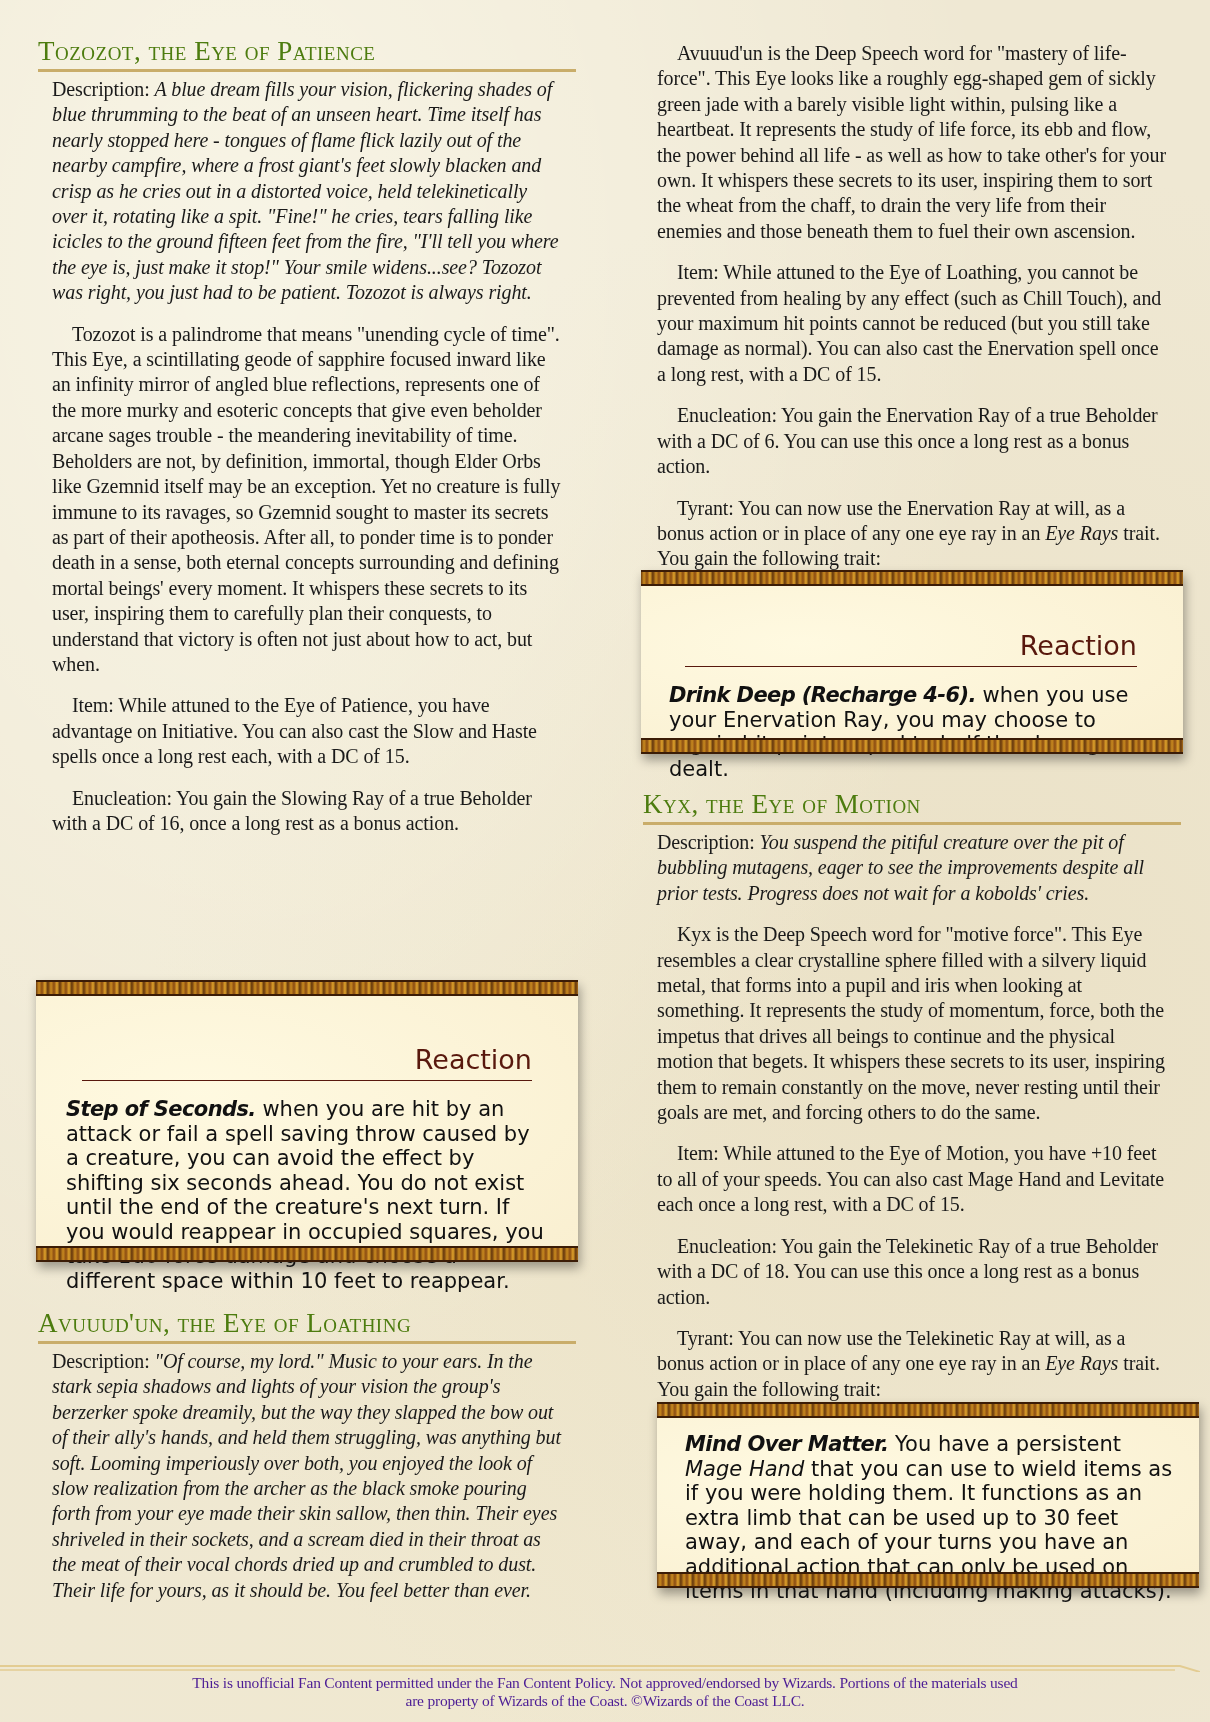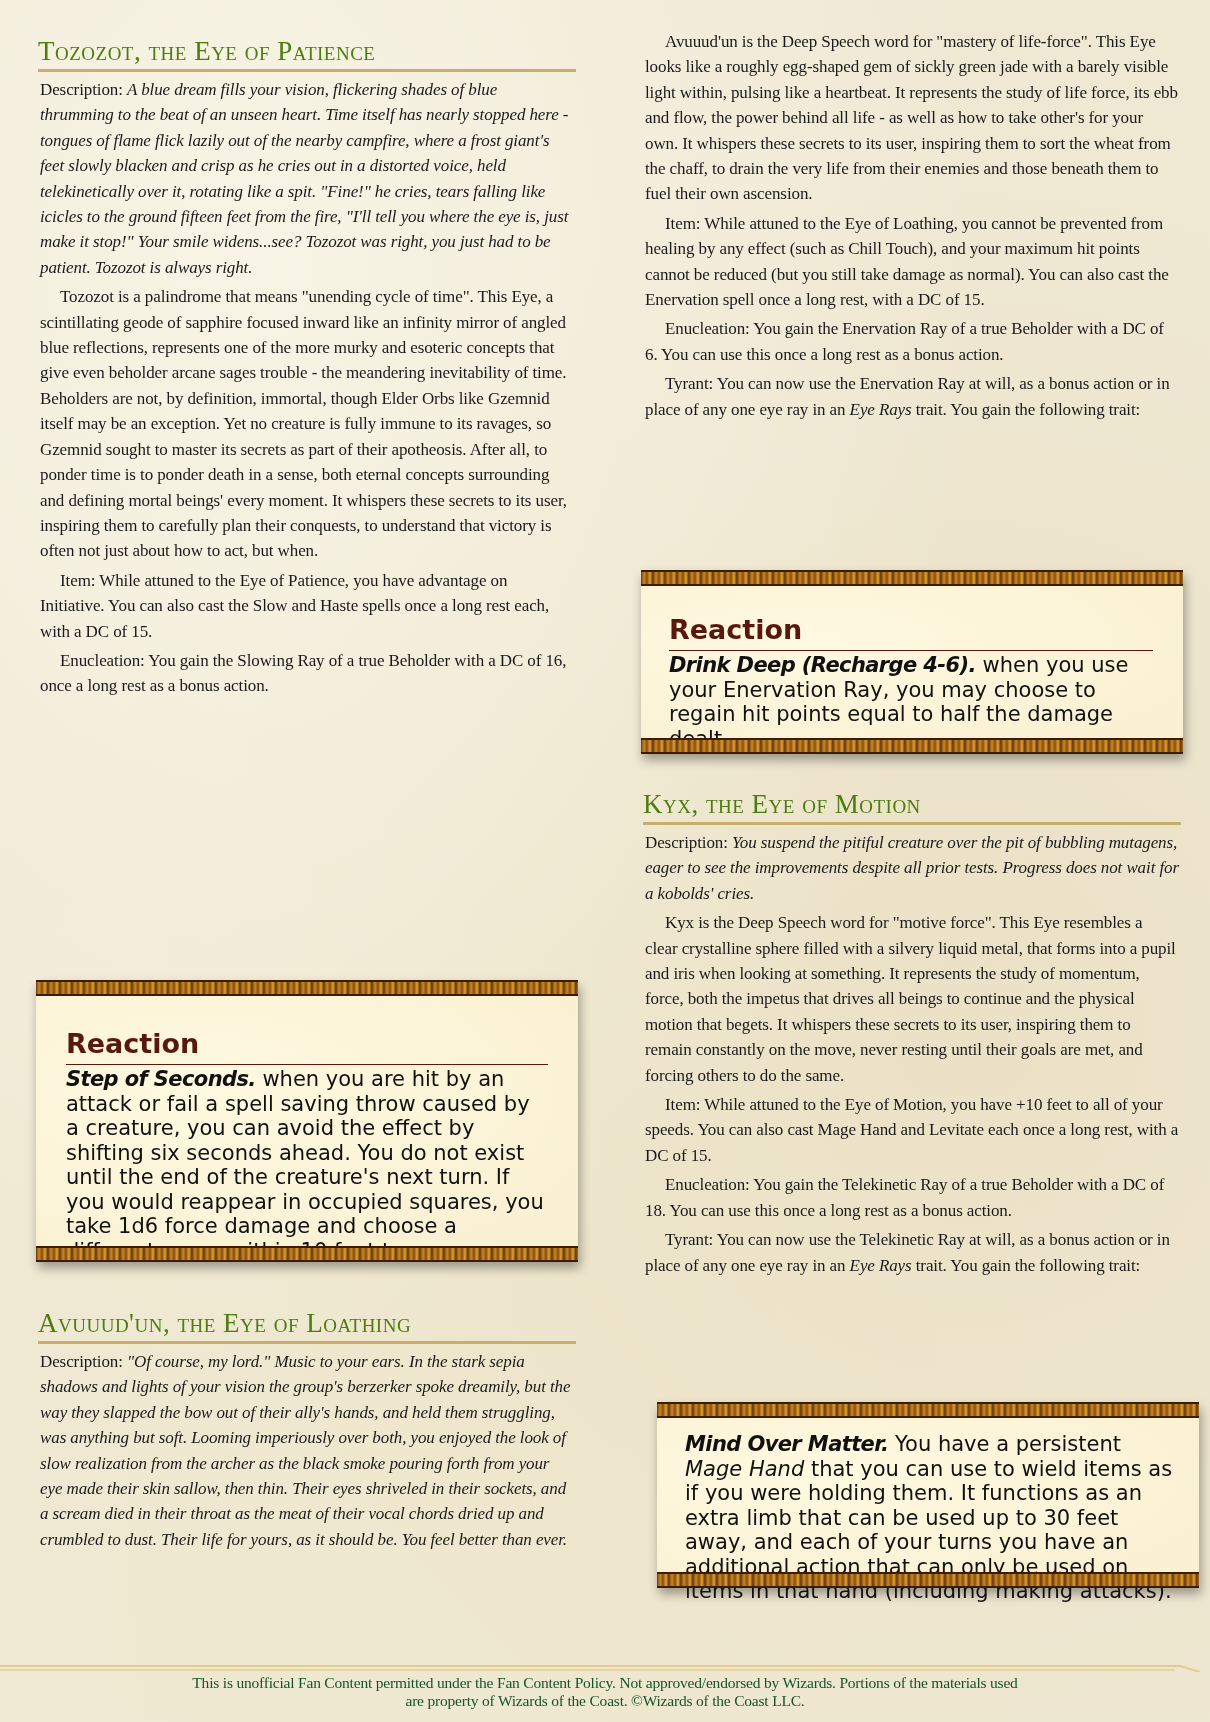--- a/index.html
+++ b/index.html
@@ -23,23 +23,23 @@
     color: #4d7c0f;
     font-size: 27px;
     font-variant: small-caps;
     letter-spacing: 0.5px;
     margin: 2px;
     padding: 0 0 2px 0;
     border-bottom: 3px solid #c9ad6a;
     line-height: 32px;
   }
   p.txt {
-    font-size: 17px;
+    font-size: 20px;
     line-height: 25.4px;
-    margin: 4px;
+    margin: 16px;
     text-indent: 20px;
     letter-spacing: -0.1px;
   }
   p.txt.first { text-indent: 0; }
   p.txt .lbl { font-weight: normal; }
   p.txt .it { font-style: italic; }
 
   .note {
     position: absolute;
     background: #fbf3dc;
@@ -49,38 +49,39 @@
   }
   .note .bar {
     position: absolute; left: 0; right: 0; height: 12px;
     background: repeating-linear-gradient(90deg, #6b3a0e 0px, #c98a1f 3px, #8a4b12 6px, #e0a32b 9px, #5a2e0a 12px);
     border-top: 2px solid #3b1c06; border-bottom: 2px solid #3b1c06;
   }
   .note .bar.top { top: 0; }
   .note .bar.bottom { bottom: 0; }
   .note h2 {
     font-family: "DejaVu Sans", "Liberation Sans", sans-serif;
-    color: #58180d; font-weight: bold; font-size: 27px;
-    margin: 0; padding: 0 0 4px 0;
+    color: #58180d; font-weight: normal; font-size: 27px;
+    margin: 16px; padding: 0 0 4px 0;
     border-bottom: 1.5px solid #58180d;
     line-height: 32px;
+    text-align: right;
   }
   .note p {
     margin: 2px 0 0 0; font-size: 21px; line-height: 24.5px; color: #111;
   }
   .note p .bi { font-weight: bold; font-style: italic; letter-spacing: -0.6px; }
   .note p .it { font-style: italic; }
 
   .footer-line {
     position: absolute; left: 0; top: 1664px; width: 1200px; height: 8px;
   }
   .footer {
     position: absolute; left: 0; top: 1674px; width: 1210px;
     text-align: center; font-size: 15.5px; line-height: 18px;
-    font-family: "Liberation Serif", serif; color: #14532d;
+    font-family: "Liberation Serif", serif; color: #4c1d95;
     letter-spacing: -0.2px;
   }
 </style>
 </head>
 <body>
 
 <div class="col col-left">
   <div style="position:absolute; top:33px; width:542px;">
     <h1 class="eye-title">Tozozot, the Eye of Patience</h1>
     <p class="txt first" style="margin-top:5px;">

